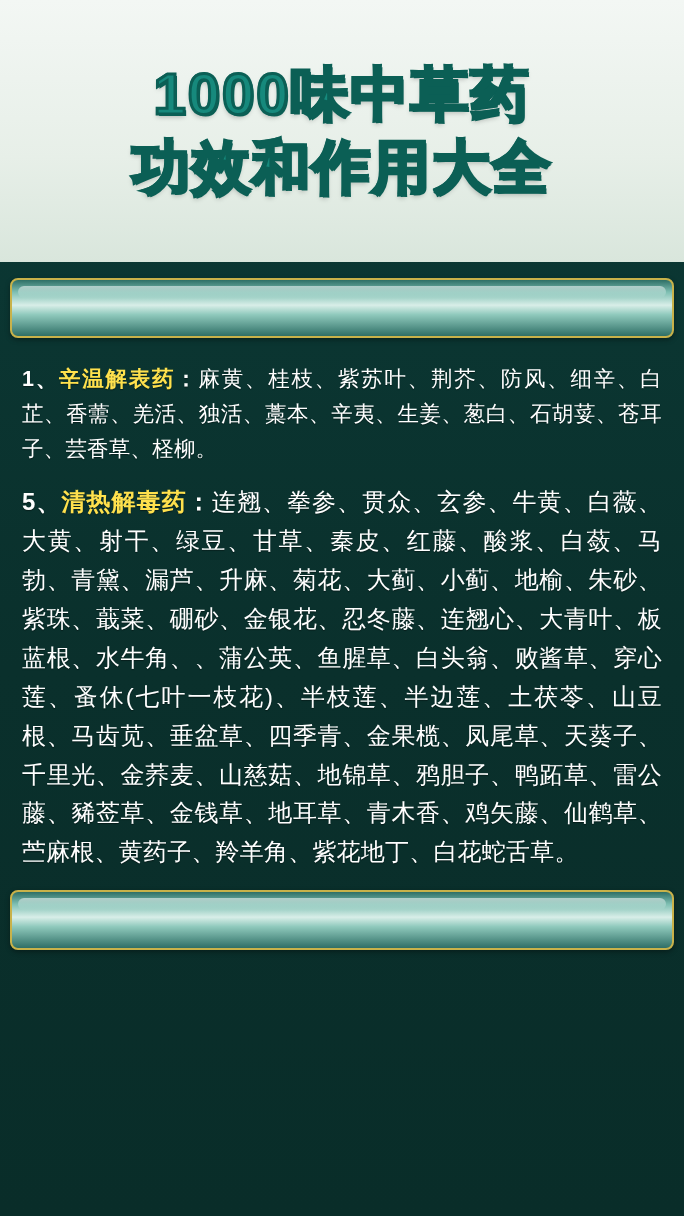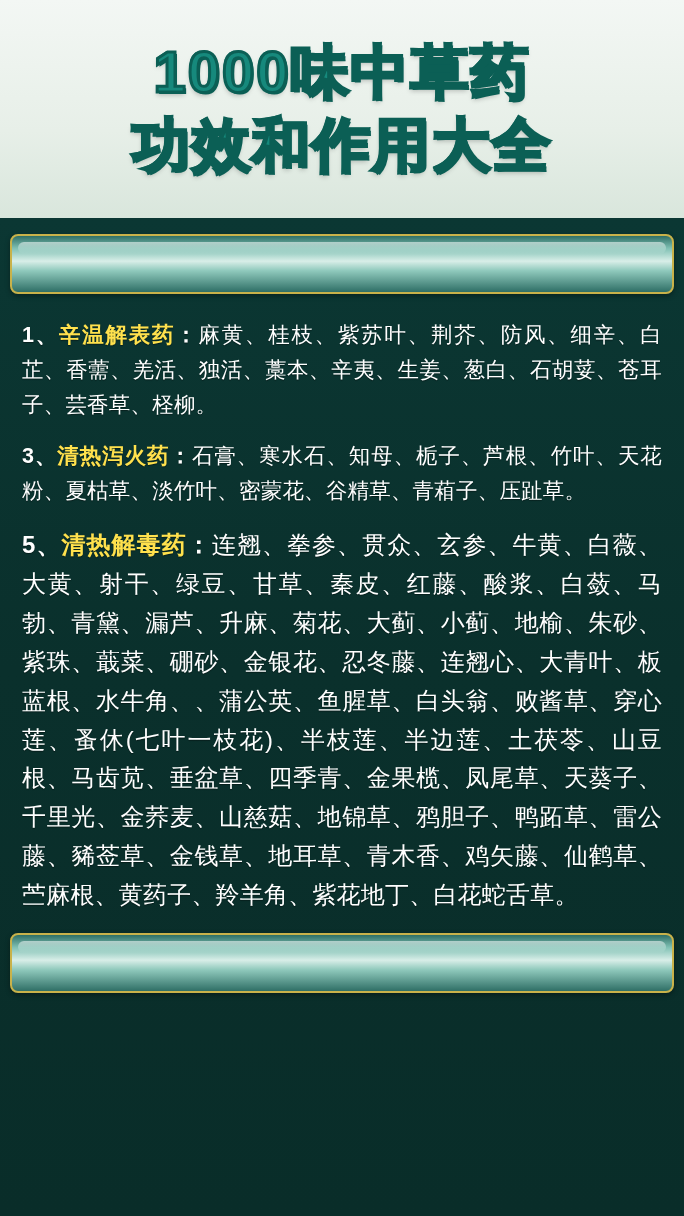--- a/index.html
+++ b/index.html
@@ -18,21 +18,21 @@
     position: relative;
     width: 684px;
     height: 1216px;
     background: linear-gradient(180deg, #0d3d39 0%, #0b3733 18%, #0a302c 55%, #092d29 100%);
     overflow: hidden;
   }
 
   
   .header {
     position: relative;
-    height: 218px;
+    height: 262px;
     background: linear-gradient(180deg, #f3f7f4 0%, #e7efe8 60%, #d9e6dc 100%);
     overflow: hidden;
   }
   .header::before {
     
     content: "";
     position: absolute;
     top: -190px;
     left: -150px;
     width: 420px;
@@ -143,23 +143,20 @@
 
   <div class="bar top"></div>
 
   <div class="content">
 
     <p class="entry">
       <span class="num">1、</span><span class="cat">辛温解表药</span><span class="num">：</span><span class="body">麻黄、桂枝、紫苏叶、荆芥、防风、细辛、白芷、香薷、羌活、独活、藁本、辛夷、生姜、葱白、石胡荽、苍耳子、芸香草、柽柳。</span>
     </p>
 
 
-    <p class="entry">
-      <span class="num">3、</span><span class="cat">清热泻火药</span><span class="num">：</span><span class="body">石膏、寒水石、知母、栀子、芦根、竹叶、天花粉、夏枯草、淡竹叶、密蒙花、谷精草、青葙子、压趾草。</span>
-    </p>
 
 
     <p class="entry big">
       <span class="num">5、</span><span class="cat">清热解毒药</span><span class="num">：</span><span class="body">连翘、拳参、贯众、玄参、牛黄、白薇、大黄、射干、绿豆、甘草、秦皮、红藤、酸浆、白蔹、马勃、青黛、漏芦、升麻、菊花、大蓟、小蓟、地榆、朱砂、紫珠、蕺菜、硼砂、金银花、忍冬藤、连翘心、大青叶、板蓝根、水牛角、、蒲公英、鱼腥草、白头翁、败酱草、穿心莲、蚤休(七叶一枝花)、半枝莲、半边莲、土茯苓、山豆根、马齿苋、垂盆草、四季青、金果榄、凤尾草、天葵子、千里光、金荞麦、山慈菇、地锦草、鸦胆子、鸭跖草、雷公藤、豨莶草、金钱草、地耳草、青木香、鸡矢藤、仙鹤草、苎麻根、黄药子、羚羊角、紫花地丁、白花蛇舌草。</span>
     </p>
 
   </div>
 
   <div class="bar bottom"></div>
 

